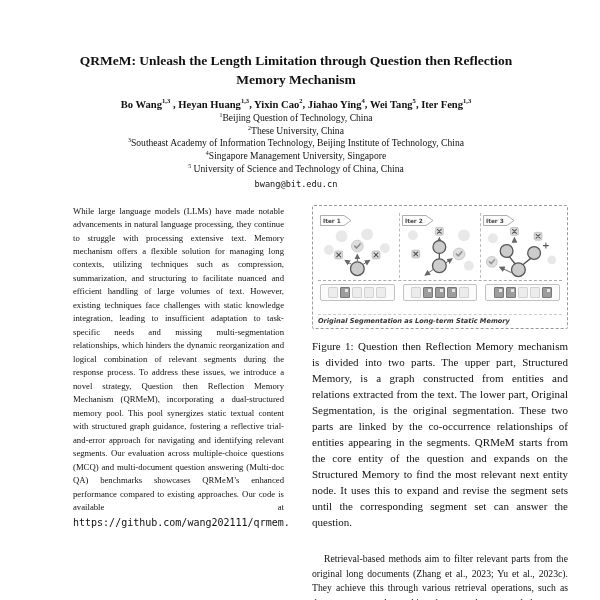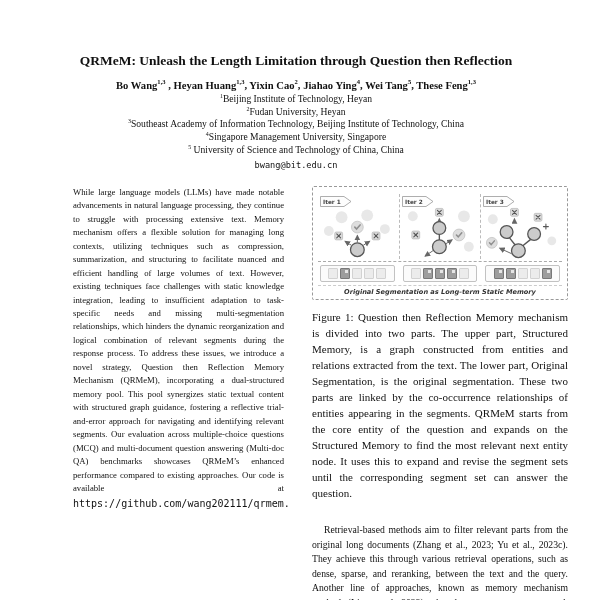--- a/index.html
+++ b/index.html
@@ -31,44 +31,45 @@
   .panel { flex:1; padding:2px 2px 0 2px; position:relative; }
   .panel + .panel { border-left:1px dashed #bbb; }
   .iter-banner { display:block; }
   .graph { display:block; width:100%; height:52px; }
   .strips { display:flex; gap:8px; margin-top:3px; padding:0 2px; }
   .strip { flex:1; border:1px solid #c2c2c2; border-radius:2px; background:#fbfbfb;
            display:flex; gap:2px; padding:2px 3px; justify-content:center; }
   .seg { width:10px; height:11px; background:#ececec; border:1px solid #d2d2d2; border-radius:1px; position:relative; }
   .seg-dark { background:#9d9d9d; border-color:#787878; }
   .seg-dark::after { content:""; position:absolute; right:1px; top:1px; width:3px; height:3px; background:#e6e6e6; }
-  .fig-footer { text-align:center; font-family:"DejaVu Sans", sans-serif; font-style:italic; font-weight:bold;
-                font-size:6.6px; color:#333; margin-top:3px; border-top:1px dashed #ccc; padding-top:2px; }
+  .fig-footer { text-align:left; font-family:"DejaVu Sans", sans-serif; font-style:italic; font-weight:bold;
+                font-size:6.6px; color:#333; margin-top:13px; border-top:1px dashed #ccc; padding-top:2px; }
 
   .caption { font-size:11px; line-height:1.46; text-align:justify; margin-top:9px; }
   .body-par { font-size:9.7px; line-height:1.5; text-align:justify; margin-top:22px; text-indent:12px; }
 
   svg text.banner-label { font-family:"DejaVu Sans", sans-serif; font-size:5.8px; font-weight:bold; fill:#444; }
 </style>
 </head>
 <body>
 
 <div class="page">
 
   <div class="title">
     <div>QRMeM: Unleash the Length Limitation through Question then Reflection</div>
+    <div>Memory Mechanism</div>
   </div>
 
   <div class="authors">
-    <span>Bo Wang</span><sup>1,3</sup><span> , </span><span>Heyan Huang</span><sup>1,3</sup><span>, </span><span>Yixin Cao</span><sup>2</sup><span>, </span><span>Jiahao Ying</span><sup>4</sup><span>, </span><span>Wei Tang</span><sup>5</sup><span>, </span><span>These Feng</span><sup>1,3</sup>
+    <span>Bo Wang</span><sup>1,3</sup><span> , </span><span>Heyan Huang</span><sup>1,3</sup><span>, </span><span>Yixin Cao</span><sup>2</sup><span>, </span><span>Jiahao Ying</span><sup>4</sup><span>, </span><span>Wei Tang</span><sup>5</sup><span>, </span><span>Iter Feng</span><sup>1,3</sup>
   </div>
 
   <div class="affil">
-    <div><sup>1</sup><span>Beijing Institute of Technology, Heyan</span></div>
-    <div><sup>2</sup><span>Fudan University, Heyan</span></div>
+    <div><sup>1</sup><span>Beijing Question of Technology, China</span></div>
+    <div><sup>2</sup><span>These University, China</span></div>
     <div><sup>3</sup><span>Southeast Academy of Information Technology, Beijing Institute of Technology, China</span></div>
     <div><sup>4</sup><span>Singapore Management University, Singapore</span></div>
     <div><sup>5</sup><span> University of Science and Technology of China, China</span></div>
   </div>
 
   <div class="email">bwang@bit.edu.cn</div>
 
   <div class="cols">
 
     <div class="col-left">

